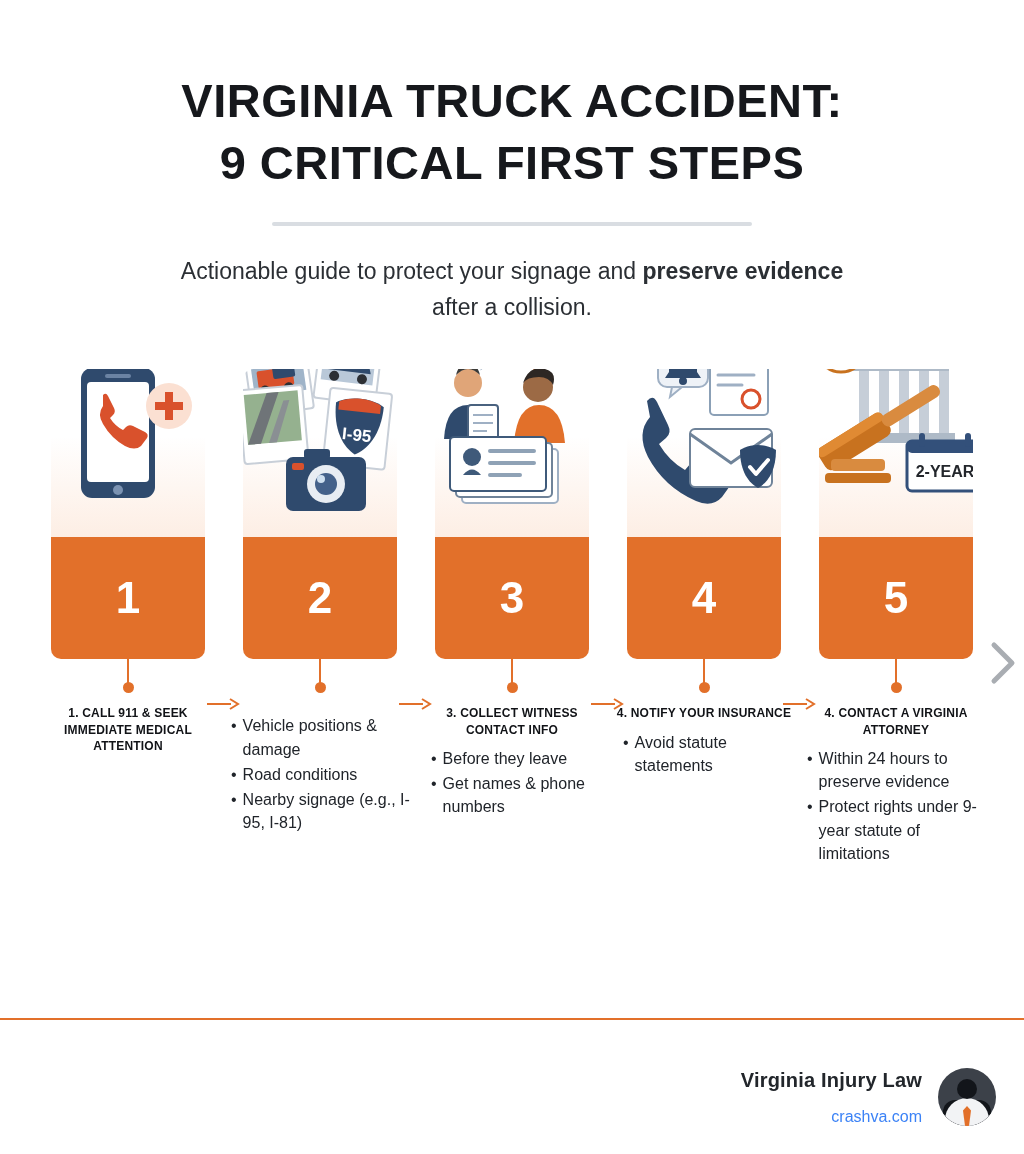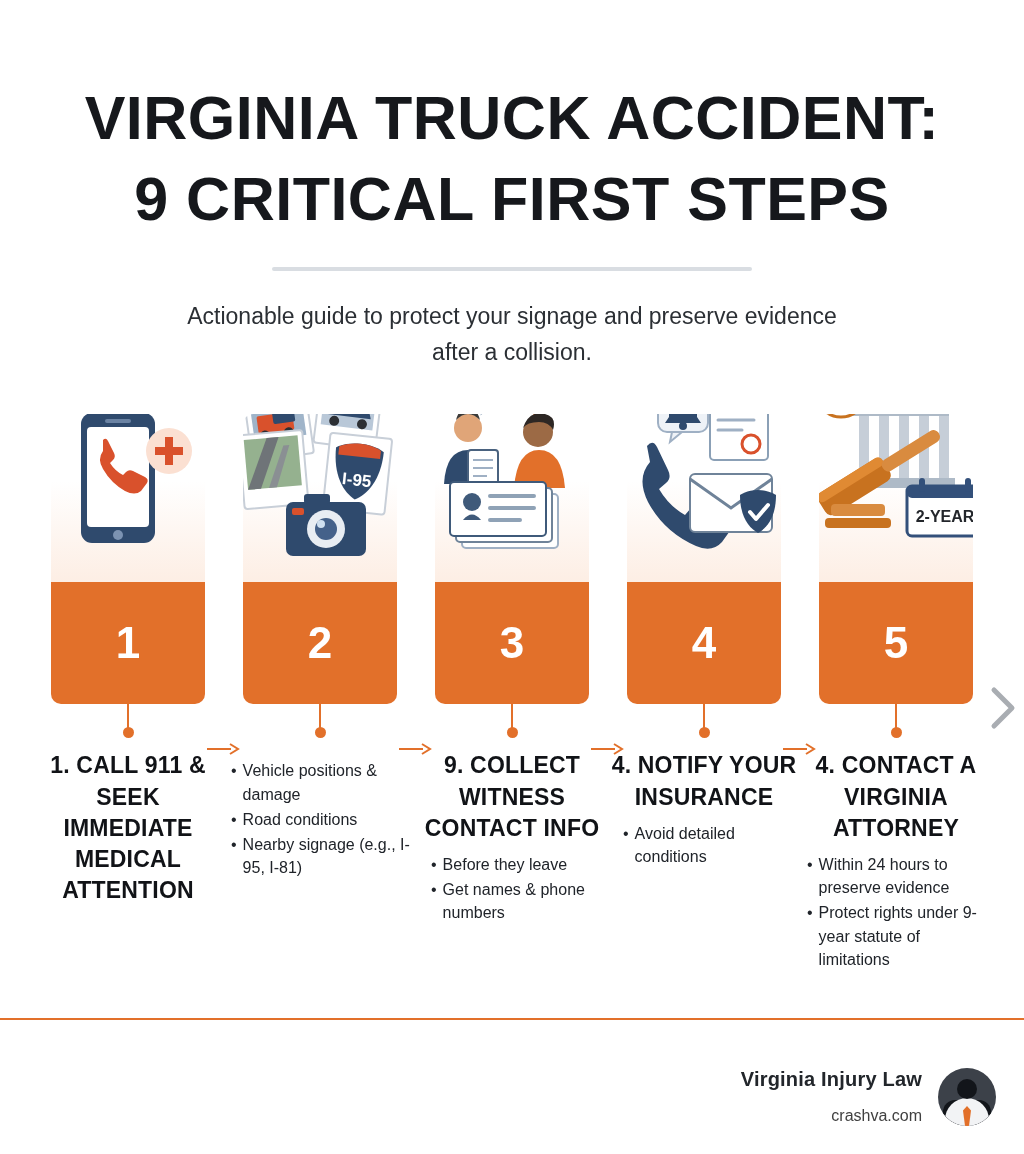--- a/index.html
+++ b/index.html
@@ -13,44 +13,44 @@
     position: relative;
     overflow: hidden;
   }
 
   
   .header {
     padding-top: 62px;
     text-align: center;
   }
   .title {
-    font-size: 61px;
+    font-size: 47px;
     font-weight: bold;
     letter-spacing: 0.5px;
     line-height: 1.32;
     color: #16181c;
-    margin: 16px auto;
+    margin: 8px auto;
     max-width: 880px;
   }
   .title-line { display: block; }
   .divider {
     width: 480px;
     height: 4px;
     background: #d9dde2;
     border-radius: 2px;
     margin: 28px auto 0;
   }
   .subtitle {
     margin: 28px auto 0;
     max-width: 700px;
     font-size: 23px;
     line-height: 1.55;
     color: #2b2f34;
   }
-  .subtitle b { font-weight: normal; }
+  .subtitle b { font-weight: bold; }
 
   
   .steps {
     position: relative;
     margin: 44px auto 0;
     width: 980px;
     display: flex;
     justify-content: center;
     align-items: flex-start;
   }
@@ -131,21 +131,21 @@
     background: #e2702a;
     margin-top: -1px;
   }
 
   .step-text {
     margin-top: 12px;
     width: 190px;
     text-align: center;
   }
   .step-heading {
-    font-size: 23px;
+    font-size: 12px;
     font-weight: bold;
     line-height: 1.36;
     color: #111317;
     letter-spacing: 0.2px;
   }
   .bullets {
     margin-top: 9px;
     text-align: left;
     padding-left: 6px;
     font-size: 16px;
@@ -174,34 +174,34 @@
     left: 0; right: 0;
     bottom: 134px;
     height: 2px;
     background: #e2702a;
   }
   .footer {
     position: absolute;
     right: 28px;
     bottom: 28px;
     display: flex;
-    align-items: flex-start;
+    align-items: center;
     gap: 16px;
   }
   .footer-text { text-align: right; }
   .brand {
     font-size: 20px;
     font-weight: bold;
     color: #22262b;
     letter-spacing: 0.2px;
   }
   .site {
     margin-top: 16px;
     font-size: 16px;
-    color: #404040;
+    color: #3b82f6;
   }
   .avatar {
     width: 58px;
     height: 58px;
     border-radius: 50%;
     background: #3c4149;
     position: relative;
     overflow: hidden;
     flex: none;
   }
@@ -396,21 +396,21 @@
           <path d="M68 130 h44 M68 142 h44 M68 154 h30" stroke="#8fa2b6" stroke-width="4" stroke-linecap="round"></path>
         </svg>
       </div>
       <div class="bottom-block">
         <span class="step-num">3</span>
       </div>
     </div>
     <div class="stem"></div>
     <div class="dot"></div>
     <div class="step-text">
-      <div class="step-heading">9. COLLECT WITNESS CONTACT INFO</div>
+      <div class="step-heading">3. COLLECT WITNESS CONTACT INFO</div>
       <div class="bullets center-narrow">
         <div class="bullet">
             <span class="b-dot">•</span>
             <span class="b-text">Before they leave</span>
           </div>
         <div class="bullet">
             <span class="b-dot">•</span>
             <span class="b-text">Get names &amp; phone numbers</span>
           </div>
       </div>
@@ -455,21 +455,21 @@
         <span class="step-num">4</span>
       </div>
     </div>
     <div class="stem"></div>
     <div class="dot"></div>
     <div class="step-text">
       <div class="step-heading">4. NOTIFY YOUR INSURANCE</div>
       <div class="bullets center-narrow">
         <div class="bullet">
             <span class="b-dot">•</span>
-            <span class="b-text">Avoid detailed conditions</span>
+            <span class="b-text">Avoid statute statements</span>
           </div>
       </div>
     </div>
     <div class="connector" style="right:-17px;">
       <svg width="34" height="14" viewBox="0 0 34 14">
           <path d="M0 7 H24" stroke="#e2702a" stroke-width="2"></path>
           <path d="M23 2 L31 7 L23 12" fill="none" stroke="#e2702a" stroke-width="2"></path>
         </svg>
     </div>
   </div>

